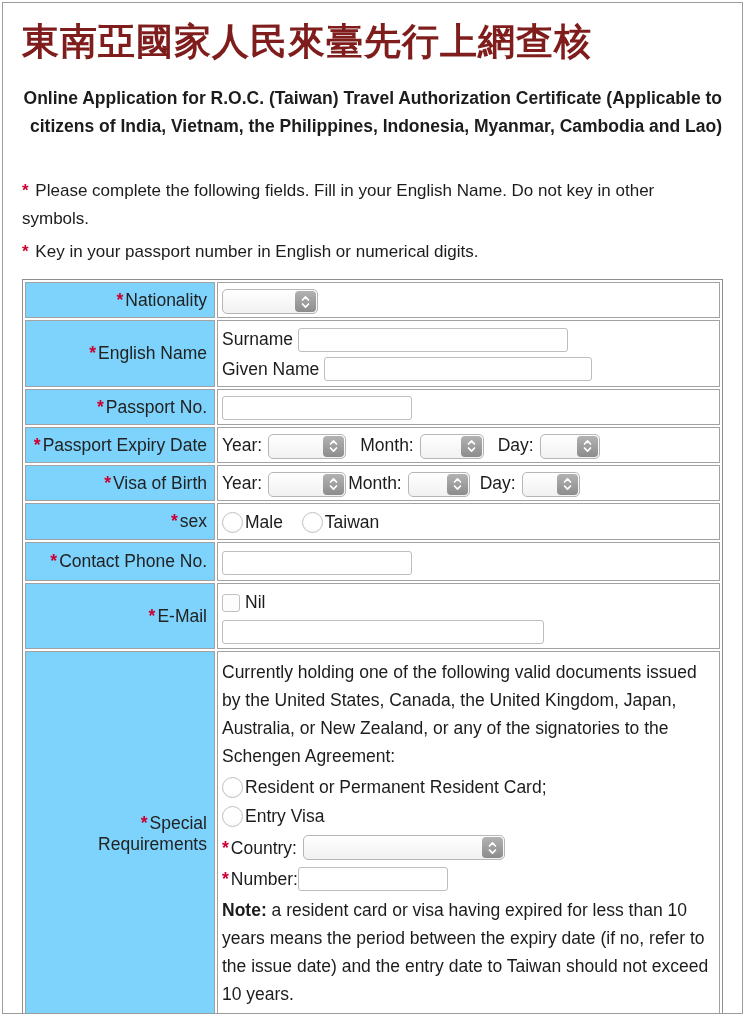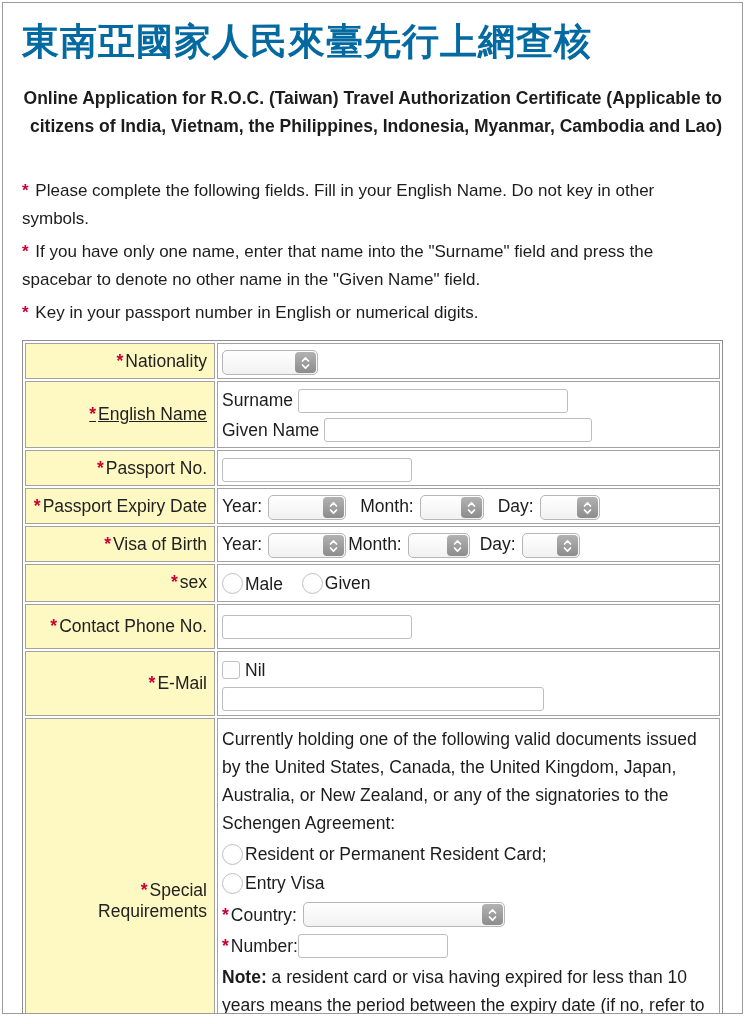--- a/index.html
+++ b/index.html
@@ -17,21 +17,21 @@
     border: 1px solid #9b9b9b;
     background: #fff;
     padding: 0 19px;
     overflow: hidden;
   }
   .title {
     font-size: 37px;
     font-weight: bold;
     letter-spacing: 1px;
     margin: 14px 0 0 0;
-    color: #0369a1;
+    color: #7f1d1d;
   }
   .subtitle {
     font-size: 17.5px;
     font-weight: bold;
     line-height: 1.62;
     margin: 17px 0 0 0;
     width: 700px;
     text-align: right;
   }
   .instructions { margin: 36px 0 0 0; width: 700px; }
@@ -45,21 +45,21 @@
   table.form {
     margin-top: 13px;
     width: 701px;
     border: 1px solid #8e8e8e;
     border-collapse: separate;
     border-spacing: 2px;
     background: #fff;
   }
   td { border: 1px solid #a2a2a2; font-size: 17.5px; }
   td.lbl {
-    background: #fef9c3;
+    background: #7dd3fc;
     text-align: right;
     padding: 4px 7px;
     width: 190px;
     color: #222;
   }
   td.val { background: #fff; padding: 3px 4px; line-height: 1.6; }
 
   input.txt {
     height: 24px;
     border: 1px solid #bdbdbd;
@@ -126,21 +126,20 @@
 <body>
 
 <div class="frame">
 
   <h1 class="title">東南亞國家人民來臺先行上網查核</h1>
 
   <div class="subtitle">Online Application for R.O.C. (Taiwan) Travel Authorization Certificate (Applicable to citizens of India, Vietnam, the Philippines, Indonesia, Myanmar, Cambodia and Lao)</div>
 
   <div class="instructions">
     <p><span class="req">*</span> <span>Please complete the following fields. Fill in your English Name. Do not key in other symbols.</span></p>
-    <p><span class="req">*</span> <span>If you have only one name, enter that name into the "Surname" field and press the spacebar to denote no other name in the "Given Name" field.</span></p>
     <p><span class="req">*</span> <span>Key in your passport number in English or numerical digits.</span></p>
   </div>
 
   <table class="form">
 
     <tbody>
         <tr>
       <td class="lbl" style="height:33px;">
         <span class="req">*</span><span>Nationality</span>
       </td>
@@ -151,21 +150,21 @@
             <svg width="9" height="14" viewBox="0 0 9 14">
                   <path d="M1.5 5 L4.5 1.8 L7.5 5" stroke="#fff" stroke-width="1.7" fill="none" stroke-linecap="round" stroke-linejoin="round"></path>
                   <path d="M1.5 9 L4.5 12.2 L7.5 9" stroke="#fff" stroke-width="1.7" fill="none" stroke-linecap="round" stroke-linejoin="round"></path>
                 </svg>
           </span>
         </span>
       </td>
     </tr>
 
     <tr>
-      <td class="lbl" style="height:66px;text-decoration:underline;">
+      <td class="lbl" style="height:66px;">
         <span class="req">*</span><span>English Name</span>
       </td>
       <td class="val">
         <div>
           <span class="inline-mid">Surname</span>
           <input class="txt" style="width: 270px;" value="">
         </div>
         <div>
           <span class="inline-mid">Given Name</span>
           <input class="txt" style="width: 268px;" value="">
@@ -241,26 +240,26 @@
             </span>
       </td>
     </tr>
 
     <tr>
       <td class="lbl" style="height:34px;">
         <span class="req">*</span><span>sex</span>
       </td>
       <td class="val">
         <span class="radio"></span><span class="opt-label gap-r">Male</span>
-        <span class="radio"></span><span class="opt-label">Given</span>
-      </td>
-    </tr>
-
-    <tr>
-      <td class="lbl" style="height:45px;">
+        <span class="radio"></span><span class="opt-label">Taiwan</span>
+      </td>
+    </tr>
+
+    <tr>
+      <td class="lbl" style="height:39px;">
         <span class="req">*</span><span>Contact Phone No.</span>
       </td>
       <td class="val">
         <input class="txt" style="width: 190px;" value="">
       </td>
     </tr>
 
     <tr>
       <td class="lbl" style="height:60px;">
         <span class="req">*</span><span>E-Mail</span>

